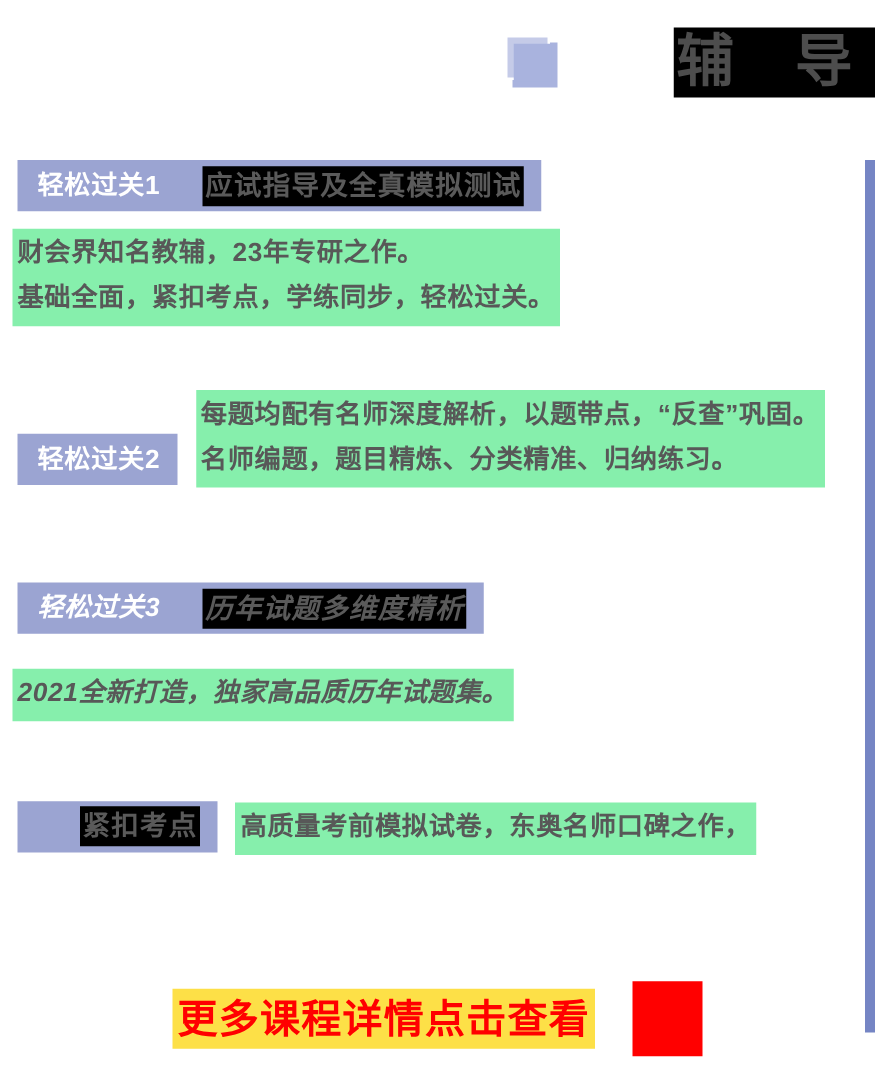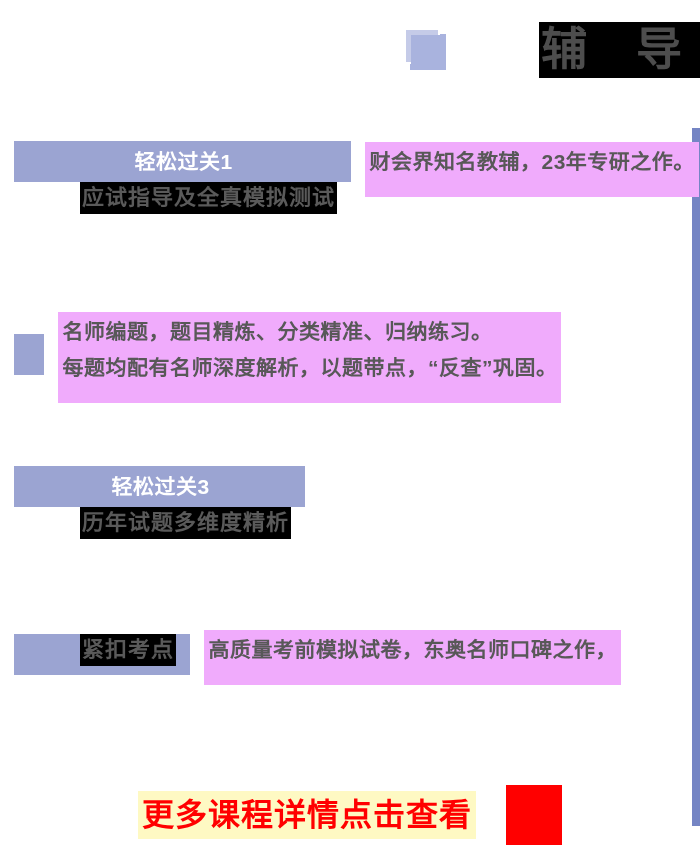--- a/index.html
+++ b/index.html
@@ -96,48 +96,47 @@
 
   .badge-bar {
     position: relative;
     display: inline-flex;
     align-items: center;
     background: #9ba4d2;
     height: 41px;
     margin-left: 14px;
     padding: 0 14px 0 16px;
     box-sizing: border-box;
-    flex-direction: column;
   }
   .badge-label {
     color: #ffffff;
     font-size: 21px;
     font-weight: bold;
     line-height: 41px;
     white-space: nowrap;
     letter-spacing: 0.5px;
   }
   .badge-sub {
-    margin-left: 50px;
+    margin-left: 34px;
     color: #5a5a5a;
     font-size: 22px;
     font-weight: bold;
     line-height: 30px;
     white-space: nowrap;
     background: #000000;
     padding: 1px 2px;
     letter-spacing: 1px;
   }
 
   .body-block {
     margin-top: 14px;
     margin-left: 10px;
     display: inline-block;
-    background: #f0abfc;
-    padding: 2px 4px 17px 4px;
+    background: #86efac;
+    padding: 2px 4px 4px 4px;
   }
   .body-line {
     color: #585858;
     font-size: 21px;
     font-weight: bold;
     line-height: 36px;
     white-space: nowrap;
     letter-spacing: 0.5px;
   }
 
@@ -151,21 +150,21 @@
     display: flex;
     align-items: center;
     justify-content: center;
   }
   .cta-text {
     color: #ff0000;
     font-size: 32px;
     font-weight: bold;
     line-height: 44px;
     letter-spacing: 1px;
-    background: #fef9c3;
+    background: #fde047;
     padding: 2px 4px;
     white-space: nowrap;
   }
   .cta-square {
     width: 56px;
     height: 60px;
     background: #ff0000;
     margin-left: 30px;
     flex: 0 0 auto;
   }
@@ -187,44 +186,49 @@
   </div>
 </div>
 
 <div class="section" style="top:128px;">
   <div class="badge-bar">
     <span class="badge-label">轻松过关1</span>
     <span class="badge-sub">应试指导及全真模拟测试</span>
   </div>
   <div class="body-block">
     <div class="body-line">财会界知名教辅，23年专研之作。</div>
+    <div class="body-line">基础全面，紧扣考点，学练同步，轻松过关。</div>
   </div>
 </div>
 
 <div class="section" style="top:298px;">
   <div class="badge-bar">
+    <span class="badge-label">轻松过关2</span>
   </div>
   <div class="body-block">
+    <div class="body-line">每题均配有名师深度解析，以题带点，“反查”巩固。</div>
     <div class="body-line">名师编题，题目精炼、分类精准、归纳练习。</div>
-    <div class="body-line">每题均配有名师深度解析，以题带点，“反查”巩固。</div>
-  </div>
-</div>
-
-<div class="section" style="top:466px;">
+  </div>
+</div>
+
+<div class="section" style="top:466px;font-style:italic;">
   <div class="badge-bar">
     <span class="badge-label">轻松过关3</span>
     <span class="badge-sub">历年试题多维度精析</span>
   </div>
+  <div class="body-block" style="margin-top:28px;">
+    <div class="body-line">2021全新打造，独家高品质历年试题集。</div>
+  </div>
 </div>
 
 <div class="section" style="top:610px;">
   <div class="badge-bar">
     <span class="badge-sub">紧扣考点</span>
   </div>
-  <div class="body-block" style="margin-top:20px;">
+  <div class="body-block" style="margin-top:32px;">
     <div class="body-line">高质量考前模拟试卷，东奥名师口碑之作，</div>
   </div>
 </div>
 
 <div class="footer">
   <div class="cta-text">更多课程详情点击查看</div>
   <div class="cta-square"></div>
 </div>
 
 </body></html>

